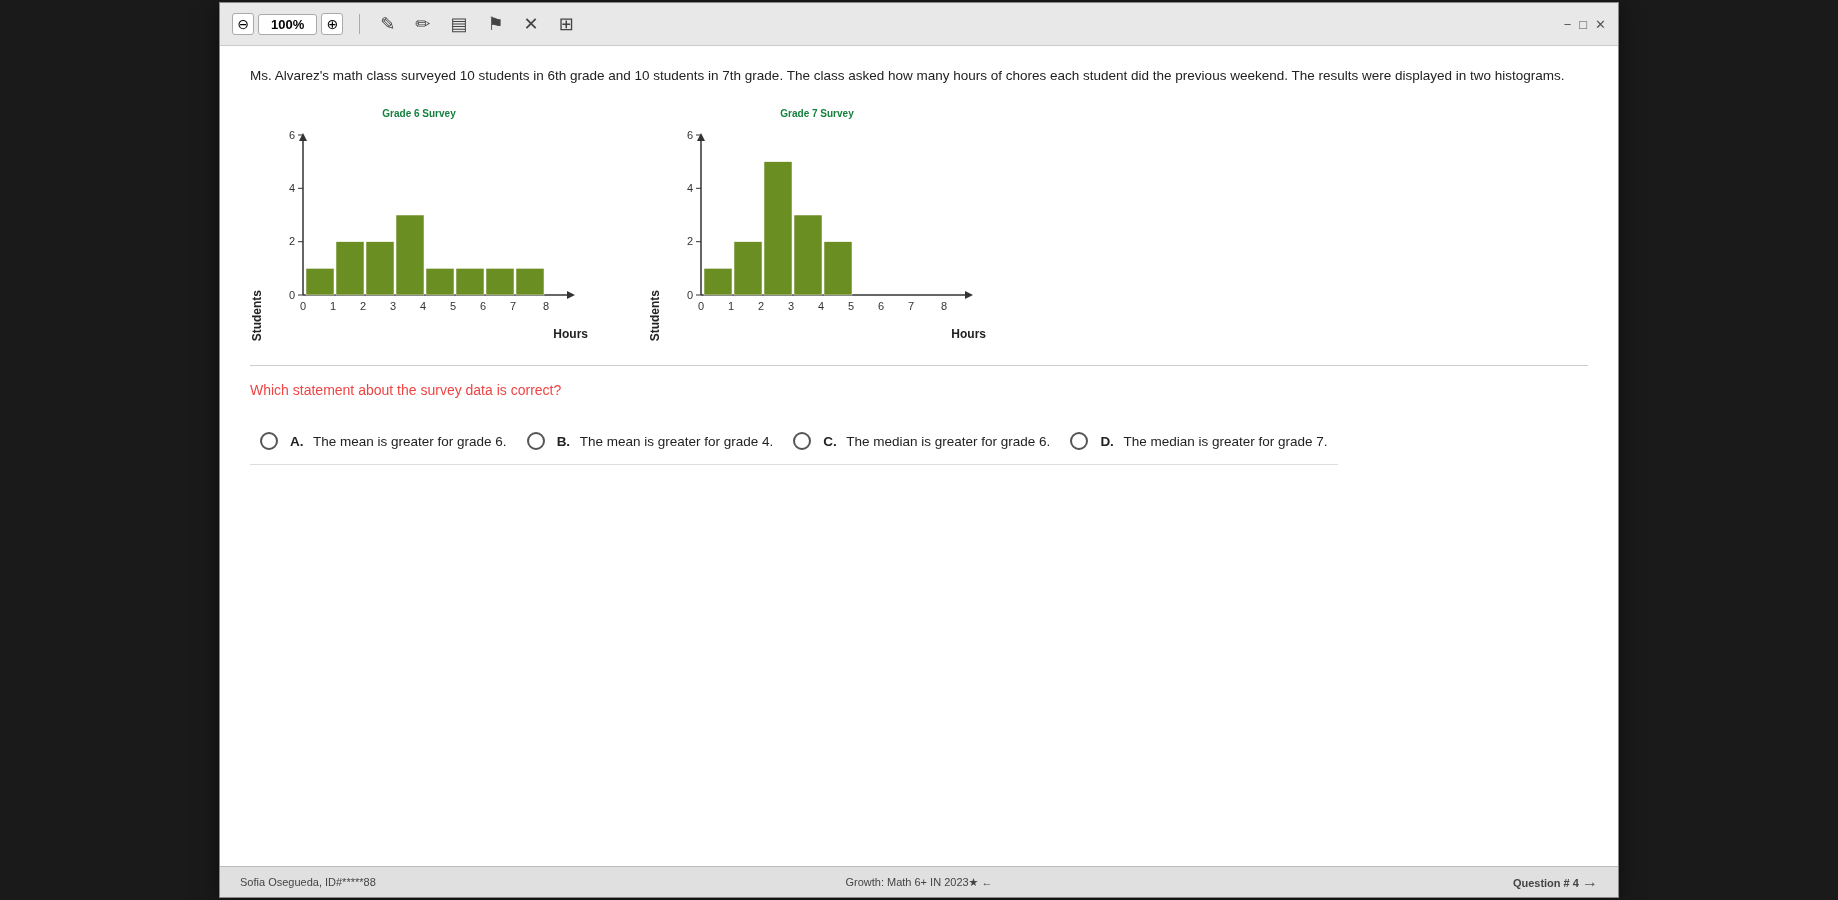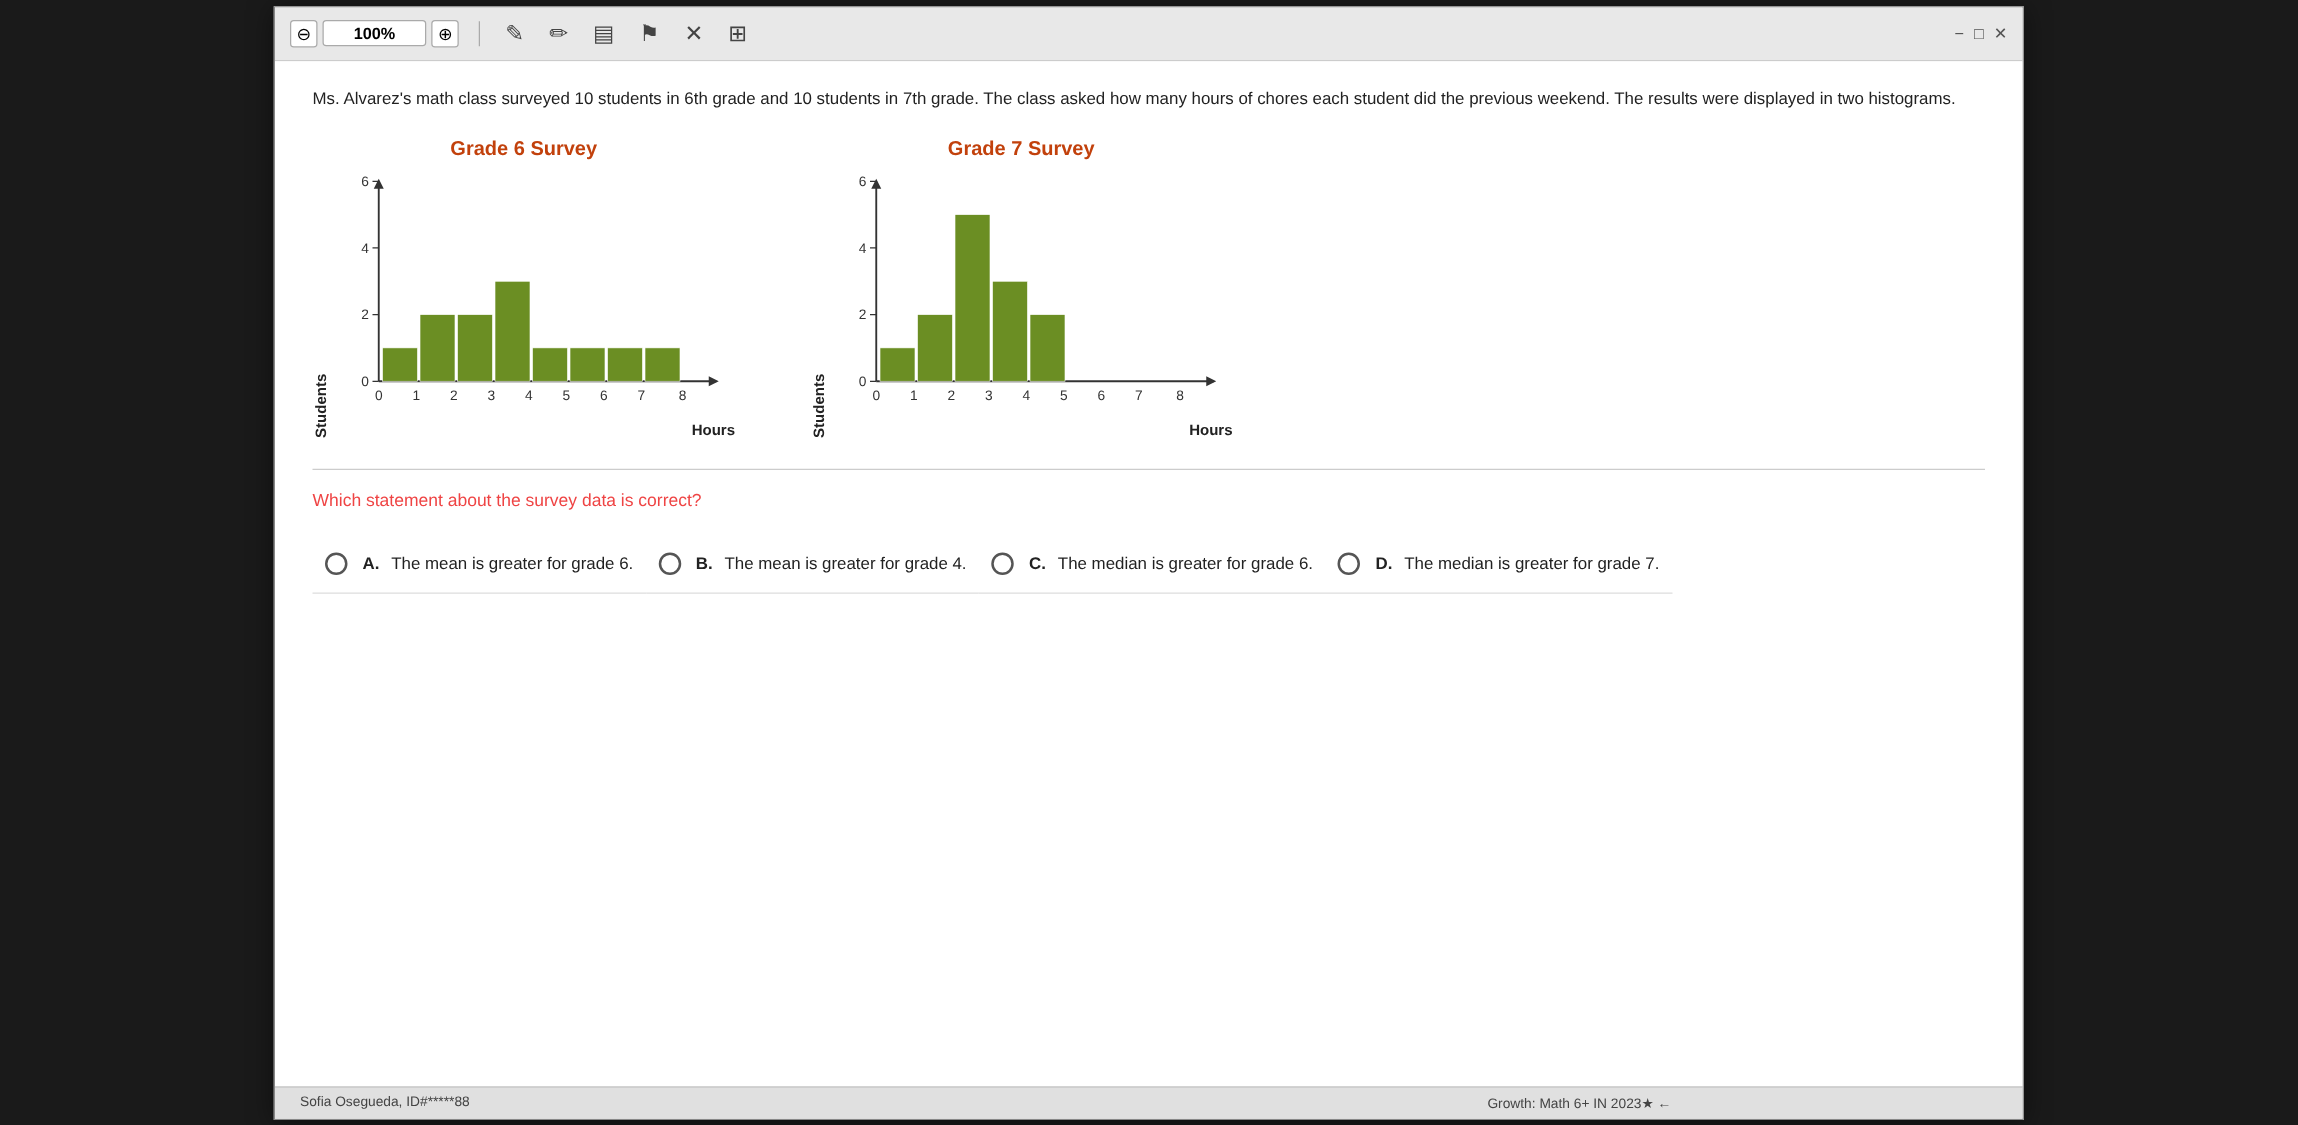--- a/index.html
+++ b/index.html
@@ -44,21 +44,21 @@
       cursor: pointer;
       display: flex;
       align-items: center;
       justify-content: center;
       font-size: 14px;
     }
 
     .zoom-label {
       font-size: 13px;
       font-weight: bold;
-      padding: 2px 24px;
+      padding: 2px 12px;
       background: #fff;
       border: 1px solid #aaa;
       border-radius: 3px;
     }
 
     .toolbar-icon {
       font-size: 18px;
       cursor: pointer;
       padding: 2px 4px;
       color: #444;
@@ -100,23 +100,23 @@
       align-items: flex-start;
     }
 
     .chart-wrapper {
       position: relative;
     }
 
     .chart-title {
       text-align: center;
       font-weight: bold;
-      font-size: 16px;
+      font-size: 10px;
       margin-bottom: 6px;
-      color: #c2410c;
+      color: #15803d;
     }
 
     .chart-area {
       position: relative;
       display: flex;
       align-items: flex-end;
     }
 
     .y-axis-label {
       writing-mode: vertical-rl;
@@ -399,14 +399,18 @@
           <span class="option-letter">D.</span>
           <span>The median is greater for grade 7.</span>
         </span>
       </div>
     </div>
   </div>
 
   <div class="bottom-bar">
     <div class="student-info">Sofia Osegueda, ID#*****88</div>
     <div class="subject-info">Growth: Math 6+ IN 2023★ ←</div>
+    <div class="question-info">
+      <span>Question # 4</span>
+      <span class="nav-arrow">→</span>
+    </div>
   </div>
 </div>
 
 </body></html>

